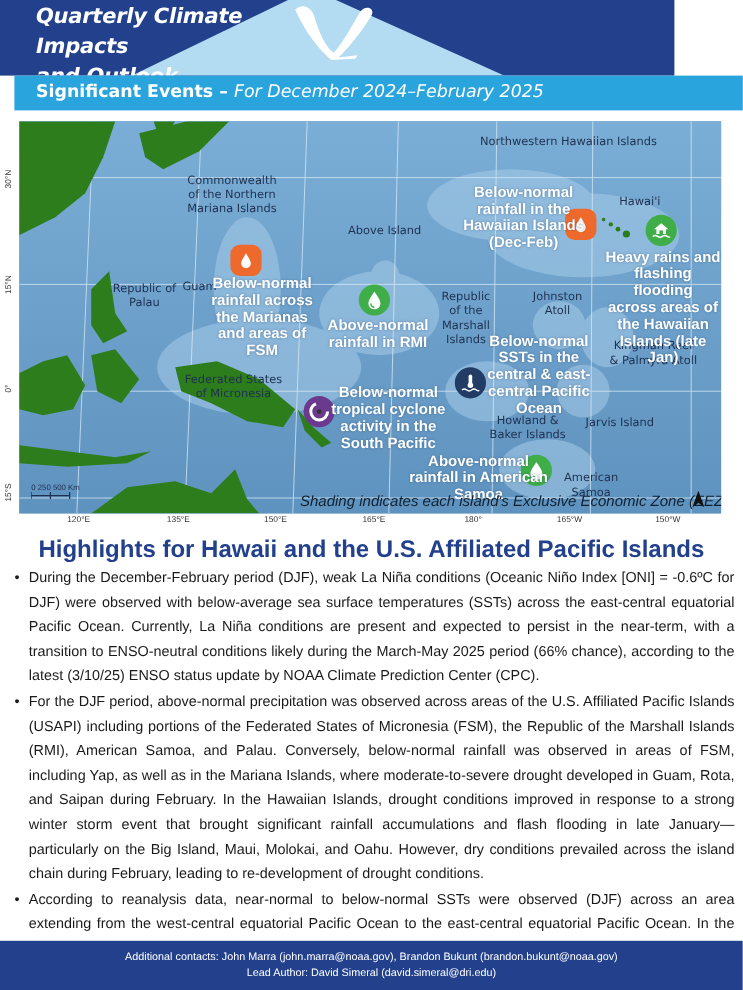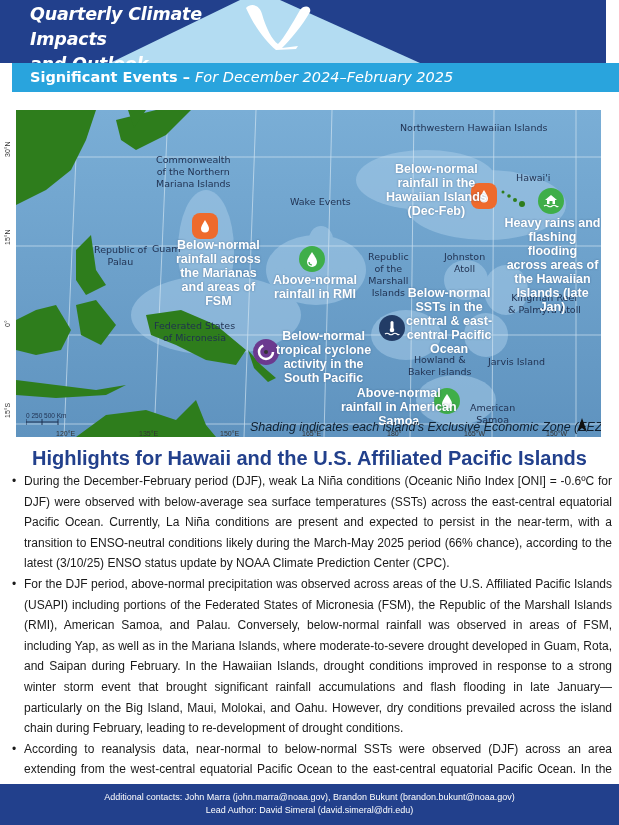--- a/index.html
+++ b/index.html
@@ -1,31 +1,31 @@
 <!DOCTYPE html>
 <html><head>
 <meta charset="utf-8">
 <style>
   * { box-sizing: border-box; margin: 0; padding: 0; }
   html, body { width: 619px; height: 825px; background: #ffffff; overflow: hidden; }
   body { position: relative; font-family: "Liberation Sans", sans-serif; }
 
   
-  .header { position: absolute; left: 0; top: 0; width: 606px; height: 63px; background: #22408c; overflow: hidden; }
+  .header { position: absolute; left: 0; top: 0; width: 562px; height: 63px; background: #22408c; overflow: hidden; }
   .header .mountain { position: absolute; left: 0; top: 0; width: 619px; height: 63px; }
   .header .pub-title { position: absolute; left: 30px; top: 2px; width: 220px; color: #ffffff; font-size: 17.5px; font-style: italic; font-weight: bold; line-height: 25px; font-family: "DejaVu Sans", sans-serif; letter-spacing: -0.2px; }
   .header .region { position: absolute; right: 6px; top: 6px; width: 200px; text-align: center; color: #ffffff; font-weight: bold; font-size: 13.5px; line-height: 18px; }
   .header .region .date { font-style: italic; }
 
   .events-bar { position: absolute; left: 12px; top: 63px; width: 612px; height: 29px; background: #29a4dd; color: #ffffff; font-family: "DejaVu Sans", sans-serif; font-size: 14.5px; line-height: 29px; padding-left: 18px; }
   .events-bar .b { font-weight: bold; }
   .events-bar .i { font-style: italic; }
 
   
-  .map { position: absolute; left: 16px; top: 110px; width: 585px; height: 327px; background: #6b9fc8; overflow: hidden; }
+  .map { position: absolute; left: 16px; top: 101px; width: 585px; height: 327px; background: #6b9fc8; overflow: hidden; }
   .map svg.base { position: absolute; left: 0; top: 0; }
   .map .lbl { position: absolute; color: #1f3050; font-size: 9.5px; line-height: 12px; text-align: center; font-family: "DejaVu Sans", sans-serif; white-space: nowrap; }
   .map .evt { position: absolute; color: #ffffff; font-weight: bold; font-size: 12.5px; line-height: 14px; text-align: center; white-space: nowrap; text-shadow: 0 0 2px rgba(30,60,100,0.5); }
   .map .icon { position: absolute; width: 26px; height: 26px; border-radius: 8px; display: flex; align-items: center; justify-content: center; }
   .icon.orange { background: #ee6a2c; }
   .icon.green { background: #3fae49; border-radius: 50%; }
   .icon.purple { background: #6b3a8f; border-radius: 50%; }
   .icon.navy { background: #223c66; border-radius: 50%; }
   .map .shading { position: absolute; left: 234px; top: 310px; color: #102030; font-style: italic; font-size: 12.5px; white-space: nowrap; }
   .map .north { position: absolute; left: 561px; top: 308px; }
@@ -119,21 +119,21 @@
       <circle cx="493" cy="86" r="1.8"></circle>
       <circle cx="499" cy="90" r="2"></circle>
       <circle cx="506" cy="94" r="3"></circle>
     </g>
   </svg>
 
   <div class="lbl" style="left:384px;top:12px;">Northwestern Hawaiian Islands</div>
   <div class="lbl" style="left:140px;top:44px;white-space:pre-line;">Commonwealth
 of the Northern
 Mariana Islands</div>
-  <div class="lbl" style="left:274px;top:86px;">Wake Events</div>
+  <div class="lbl" style="left:274px;top:86px;">Above Island</div>
   <div class="lbl" style="left:500px;top:62px;">Hawai'i</div>
   <div class="lbl" style="left:78px;top:134px;white-space:pre-line;">Republic of
 Palau</div>
   <div class="lbl" style="left:136px;top:133px;">Guam</div>
   <div class="lbl" style="left:352px;top:141px;white-space:pre-line;">Republic
 of the
 Marshall
 Islands</div>
   <div class="lbl" style="left:428px;top:141px;white-space:pre-line;">Johnston
 Atoll</div>

